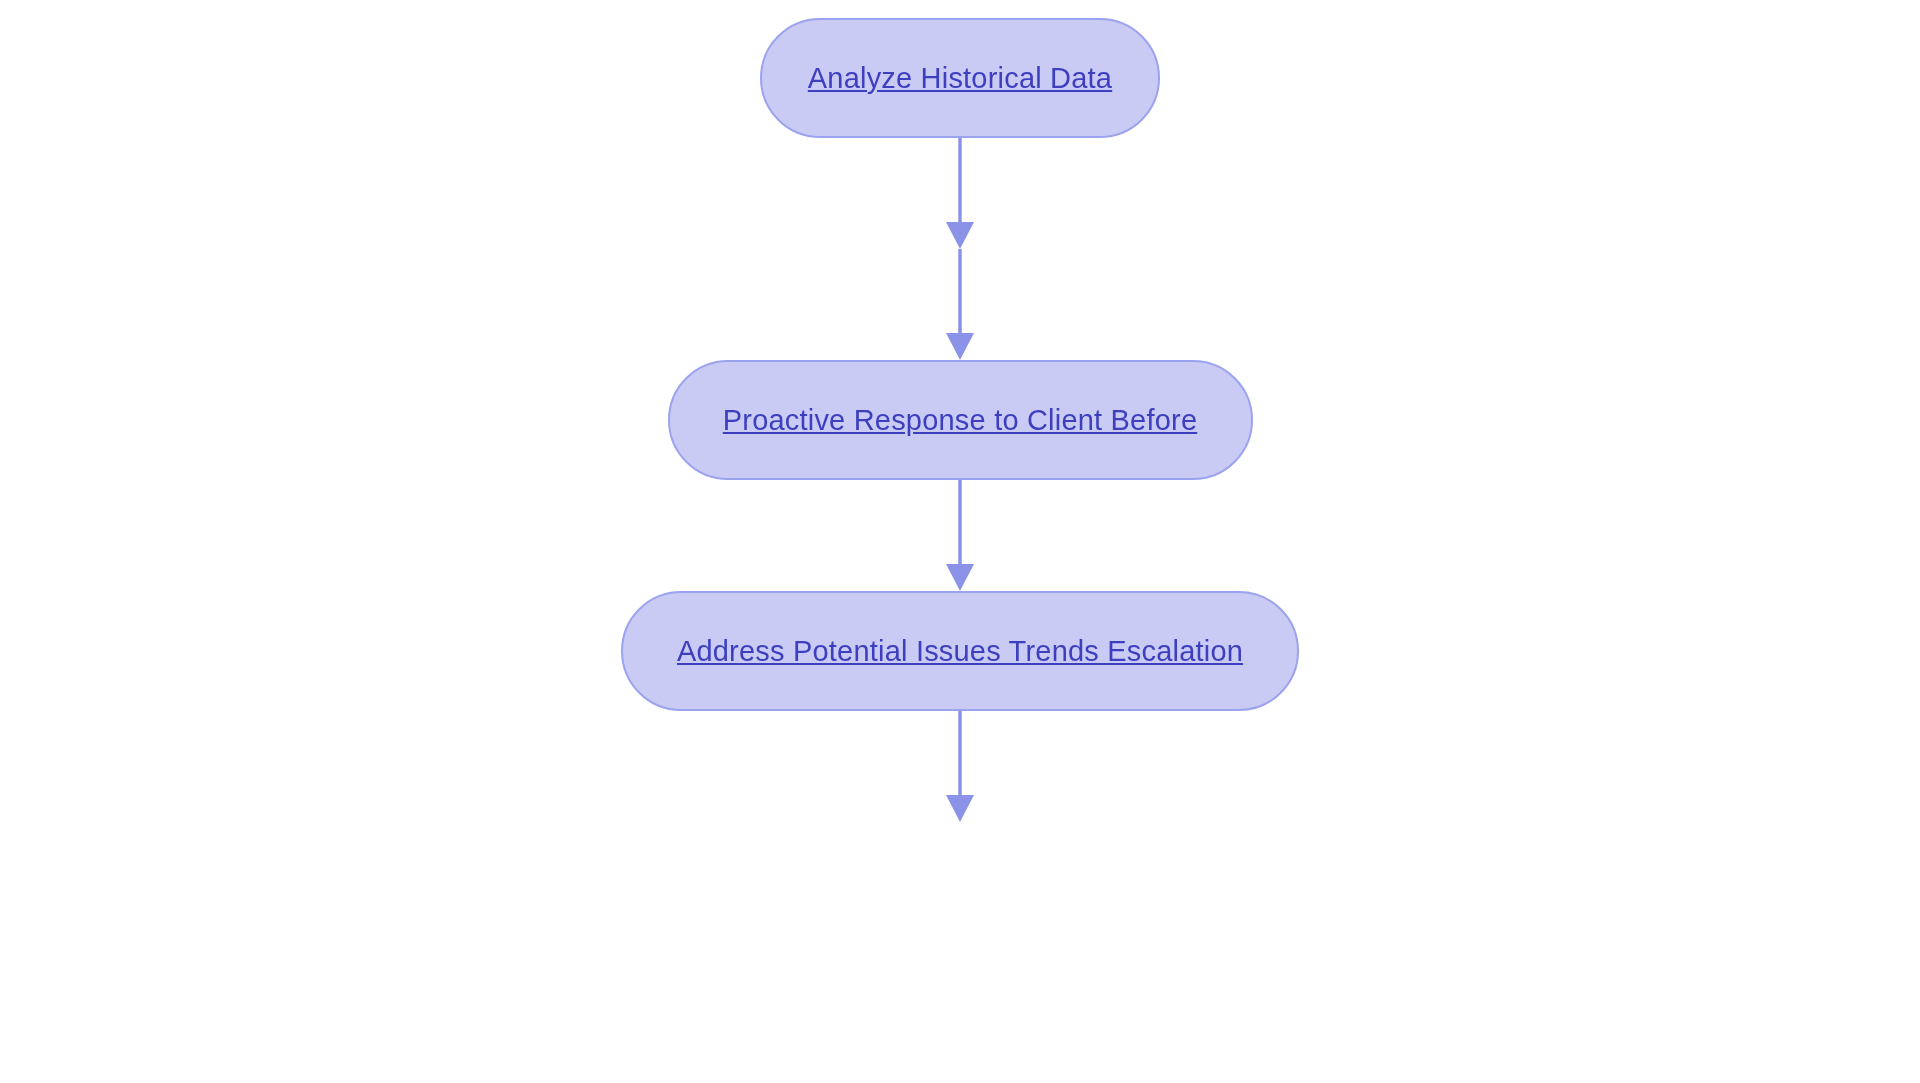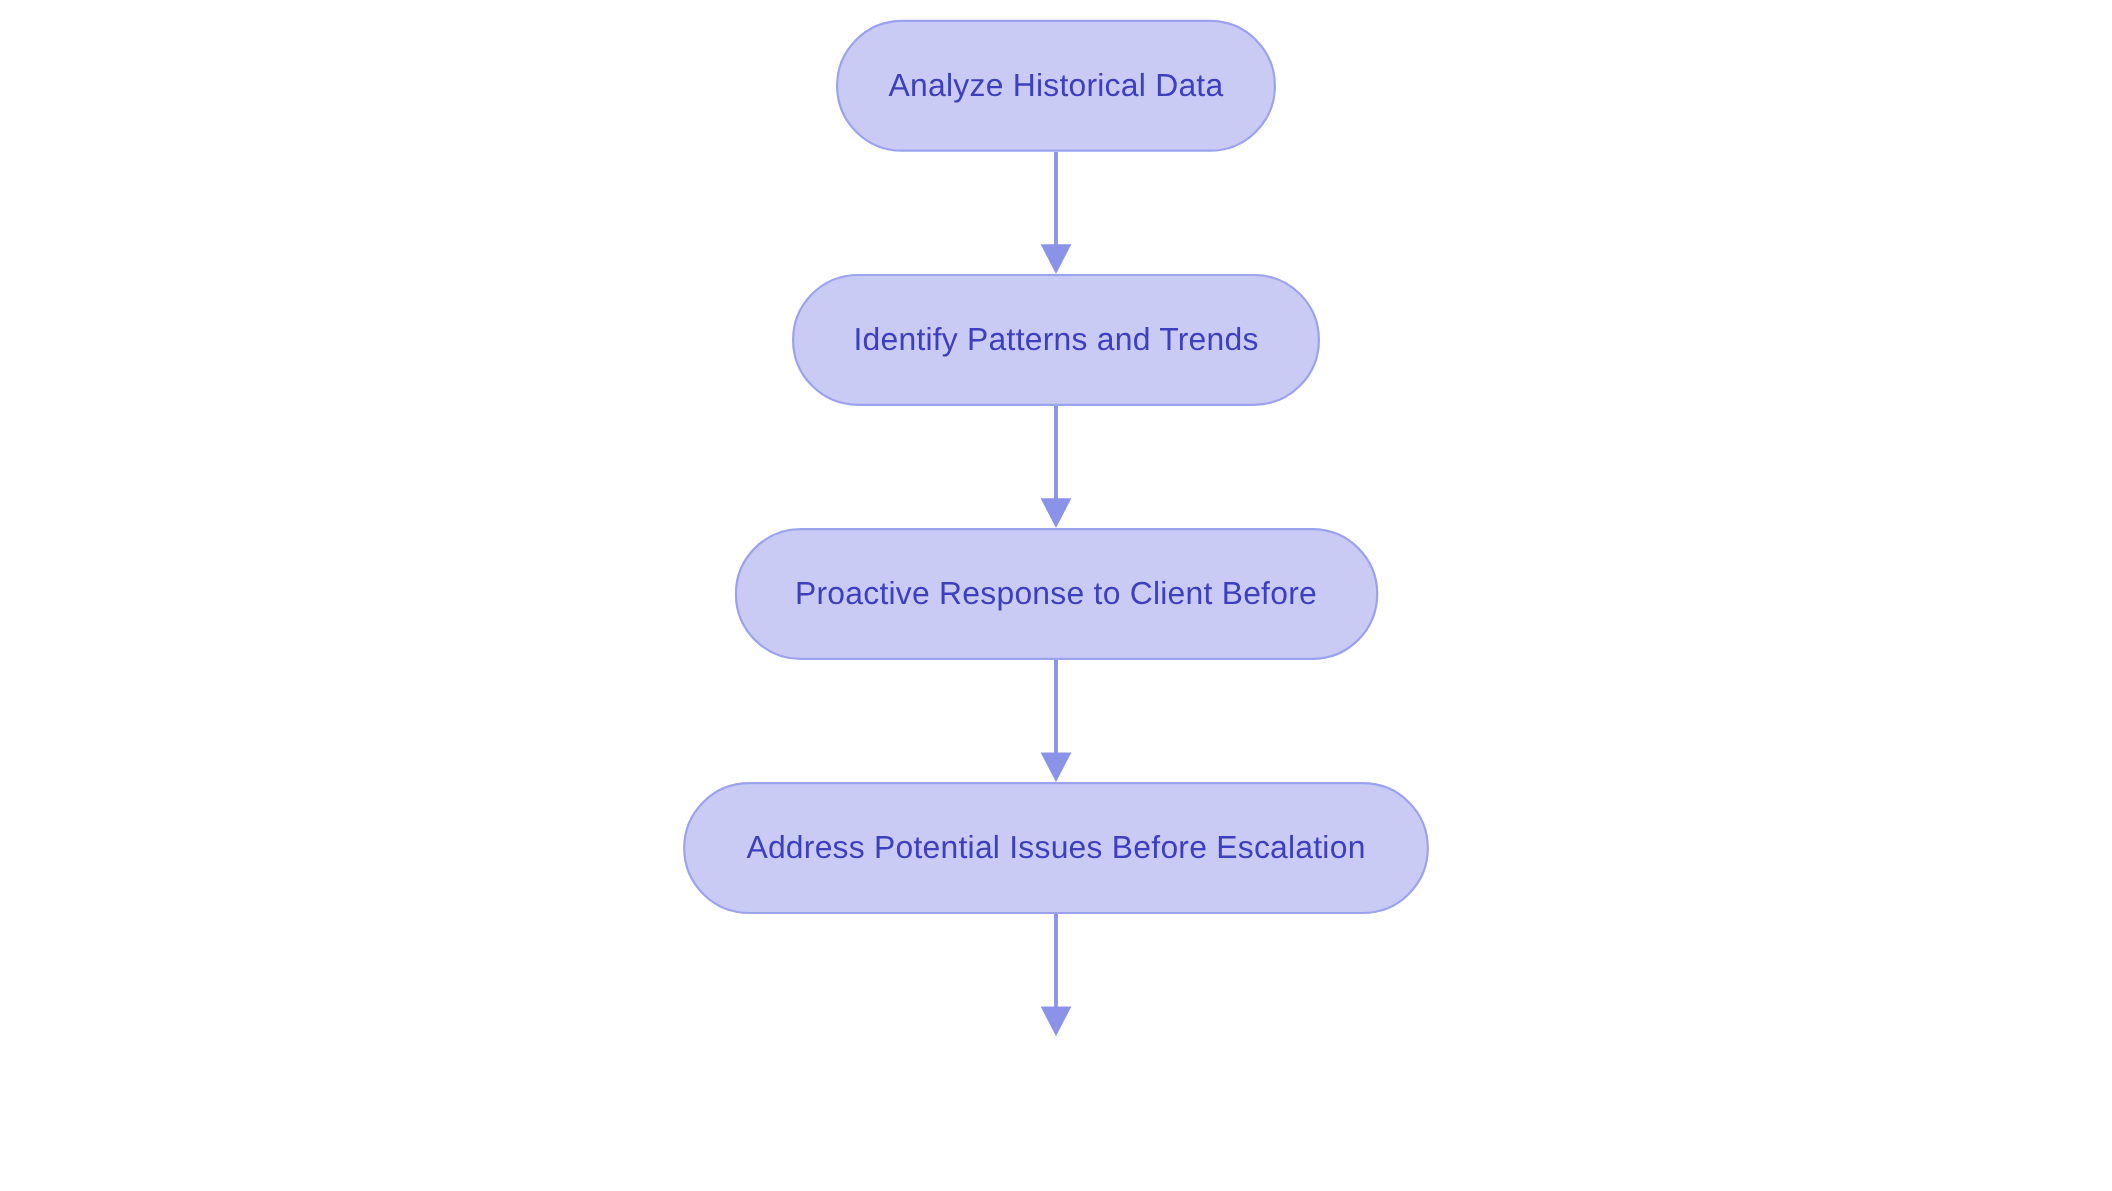--- a/index.html
+++ b/index.html
@@ -30,20 +30,21 @@
     border-radius: 60px;
     background: var(--node-fill, #c9cbf5);
     border: 2px solid var(--node-border, #9ca3ee);
     display: flex;
     align-items: center;
     justify-content: center;
     color: var(--node-text, #3d3fbf);
     font-size: 29px;
     letter-spacing: 0.2px;
     white-space: nowrap;
+    text-decoration: underline;
   }
   .node-w1 { width: 400px; }
   .node-w2 { width: 480px; }
   .node-w3 { width: 585px; }
   .node-w4 { width: 678px; }
   .node-w5 { width: 975px; }
   .flow-arrow {
     width: 36px;
     height: 111px;
     flex: 0 0 auto;
@@ -66,40 +67,37 @@
 
     <div class="flow-node node-w1">
       <span>Analyze Historical Data</span>
     </div>
 
     <svg class="flow-arrow" viewBox="0 0 36 111">
       <line class="shaft" x1="18" y1="0" x2="18" y2="85"></line>
       <polygon class="head" points="4,84 32,84 18,111"></polygon>
     </svg>
 
-    <div class="flow-node node-w2">
-      <span>Identify Patterns and Trends</span>
-    </div>
 
     <svg class="flow-arrow" viewBox="0 0 36 111">
       <line class="shaft" x1="18" y1="0" x2="18" y2="85"></line>
       <polygon class="head" points="4,84 32,84 18,111"></polygon>
     </svg>
 
     <div class="flow-node node-w3">
       <span>Proactive Response to Client Before</span>
     </div>
 
     <svg class="flow-arrow" viewBox="0 0 36 111">
       <line class="shaft" x1="18" y1="0" x2="18" y2="85"></line>
       <polygon class="head" points="4,84 32,84 18,111"></polygon>
     </svg>
 
     <div class="flow-node node-w4">
-      <span>Address Potential Issues Before Escalation</span>
+      <span>Address Potential Issues Trends Escalation</span>
     </div>
 
     <svg class="flow-arrow" viewBox="0 0 36 111">
       <line class="shaft" x1="18" y1="0" x2="18" y2="85"></line>
       <polygon class="head" points="4,84 32,84 18,111"></polygon>
     </svg>
 
 
   </div>
 </div>

